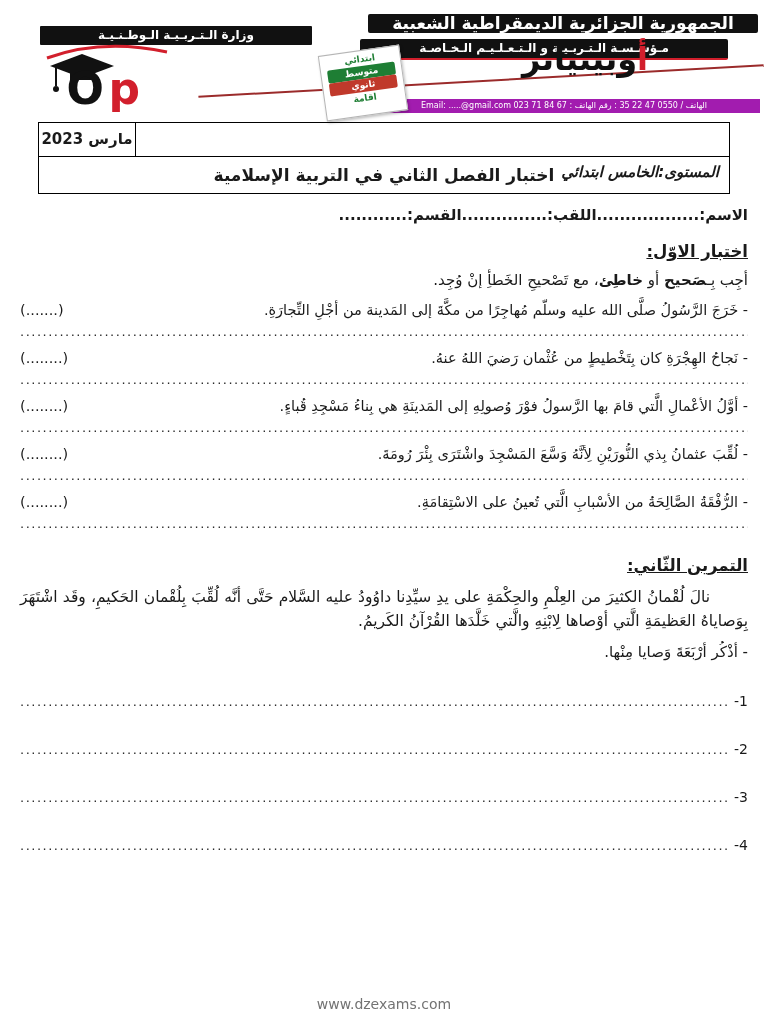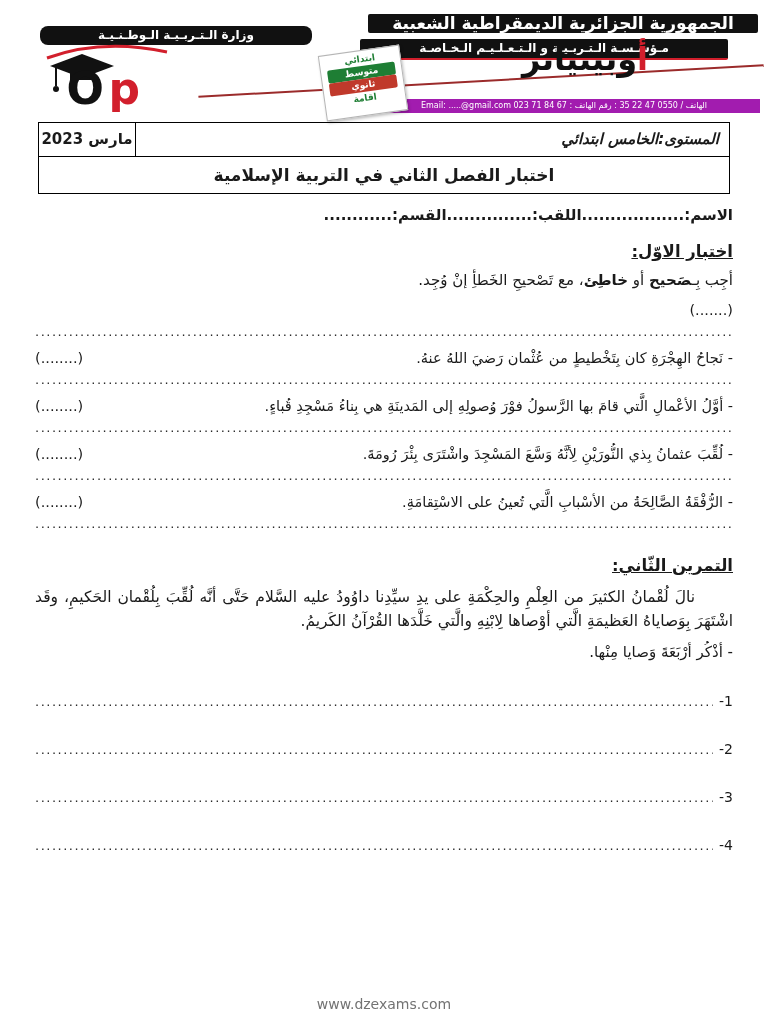--- a/index.html
+++ b/index.html
@@ -4,41 +4,41 @@
 <style>
   html,body{margin:0;padding:0;background:#fff;}
   body{font-family:"DejaVu Sans",sans-serif;color:#1a1a1a;}
   .page{position:relative;width:768px;height:1024px;margin:0 auto;background:#fff;overflow:hidden;direction:rtl;}
 
   
   .header{position:relative;height:118px;}
   .diag{position:absolute;left:198px;top:80px;width:566px;height:2px;background:#9b2b2b;transform:rotate(-3.2deg);z-index:0;}
   .strip{position:absolute;background:#111;color:#fff;font-weight:bold;text-align:center;white-space:nowrap;overflow:hidden;z-index:1;}
   .strip-republic{left:368px;top:14px;width:390px;height:19px;font-size:17px;line-height:19px;border-radius:2px;}
-  .strip-ministry{left:40px;top:26px;width:272px;height:19px;font-size:12px;line-height:19px;border-radius:8px;}
+  .strip-ministry{left:40px;top:26px;width:272px;height:19px;font-size:12px;line-height:19px;border-radius:1px;}
   .strip-institution{left:360px;top:39px;width:368px;height:19px;font-size:12px;line-height:19px;border-radius:2px;border-bottom:2px solid #d21f2c;}
   .logo{position:absolute;left:42px;top:44px;z-index:1;}
   .school-name{position:absolute;left:420px;top:40px;width:330px;text-align:center;font-size:32px;font-weight:bold;color:#111;z-index:1;direction:rtl;}
   .school-name .accent{color:#d21f2c;}
   .sticker{position:absolute;left:322px;top:50px;width:80px;height:60px;background:#fff;border:1px solid #b5b5b5;box-shadow:1px 2px 3px rgba(0,0,0,.25);transform:rotate(-8deg);z-index:2;text-align:center;padding:2px 0;}
   .sticker .st{font-size:9px;font-weight:bold;line-height:13px;margin:0 6px;border-radius:2px;}
   .st-green{color:#1e7e34;}
   .st-chip-green{background:#1e7e34;color:#fff;}
   .st-chip-red{background:#c0392b;color:#fff;}
   .contact-strip{position:absolute;left:368px;top:99px;width:392px;height:14px;background:#a21caf;color:#fff;font-size:8px;line-height:14px;text-align:center;direction:ltr;white-space:nowrap;overflow:hidden;z-index:1;}
 
   
   .exam-table{margin:4px 38px 0;border:1.6px solid #000;}
-  .row1{display:flex;height:33px;border-bottom:1.6px solid #000;direction:ltr;}
+  .row1{display:flex;height:33px;border-bottom:1.6px solid #000;direction:ltr;flex-direction:column;}
   .cell-date{width:96px;border-right:1.6px solid #000;text-align:center;line-height:33px;font-weight:bold;font-size:15px;direction:ltr;}
   .cell-level{flex:1;text-align:right;padding:0 10px;line-height:33px;font-weight:bold;font-size:15px;direction:rtl;font-style:italic;}
   .row2{height:36px;line-height:36px;text-align:center;font-weight:bold;font-size:17px;}
 
   
-  .bodyc{margin:12px 35px 0;direction:rtl;}
+  .bodyc{margin:12px 20px 0;direction:rtl;}
   .name-line{font-weight:bold;font-size:15px;margin:4px 0 18px;white-space:nowrap;overflow:hidden;}
   .ex-title{font-weight:bold;font-size:16.5px;text-decoration:underline;margin:2px 0 10px;}
   .instruction{font-size:15px;margin:2px 0 10px;}
   .instruction .b{font-weight:bold;}
   .q{display:flex;justify-content:space-between;align-items:baseline;font-size:14.5px;line-height:23px;direction:rtl;}
   .q-text{direction:rtl;}
   .q-ans{direction:ltr;white-space:nowrap;}
   .dotline{height:17px;line-height:17px;overflow:hidden;white-space:nowrap;direction:ltr;font-size:13px;letter-spacing:1.5px;color:#2b2b2b;margin:1px 0 7px;}
   .t2{margin-top:24px;}
   .para{font-size:15.5px;line-height:1.55;text-align:justify;text-indent:38px;margin:6px 0 10px;}
@@ -94,20 +94,21 @@
 
   <main class="bodyc">
 
     <div class="name-line">الاسم:..................اللقب:...............القسم:............</div>
 
     <div class="ex-title">اختبار الاوّل:</div>
 
     <div class="instruction"><span>أجِب بِـ</span><span class="b">صَحيح</span><span> أو </span><span class="b">خاطِئ</span><span>، مع تَصْحيحِ الخَطأِ إنْ وُجِد.</span></div>
 
     <div class="q">
+      <span class="q-text">- خَرَجَ الرَّسُولُ صلَّى الله عليه وسلّم مُهاجِرًا من مكَّةَ إلى المَدينة من أجْلِ التِّجارَةِ.</span>
       <span class="q-ans">(.......)</span>
     </div>
     <div class="dotline">........................................................................................................................................................................................................................................................</div>
 
     <div class="q">
       <span class="q-text">- نَجاحُ الهِجْرَةِ كان بِتَخْطيطٍ من عُثْمان رَضيَ اللهُ عنهُ.</span>
       <span class="q-ans">(........)</span>
     </div>
     <div class="dotline">........................................................................................................................................................................................................................................................</div>
 

